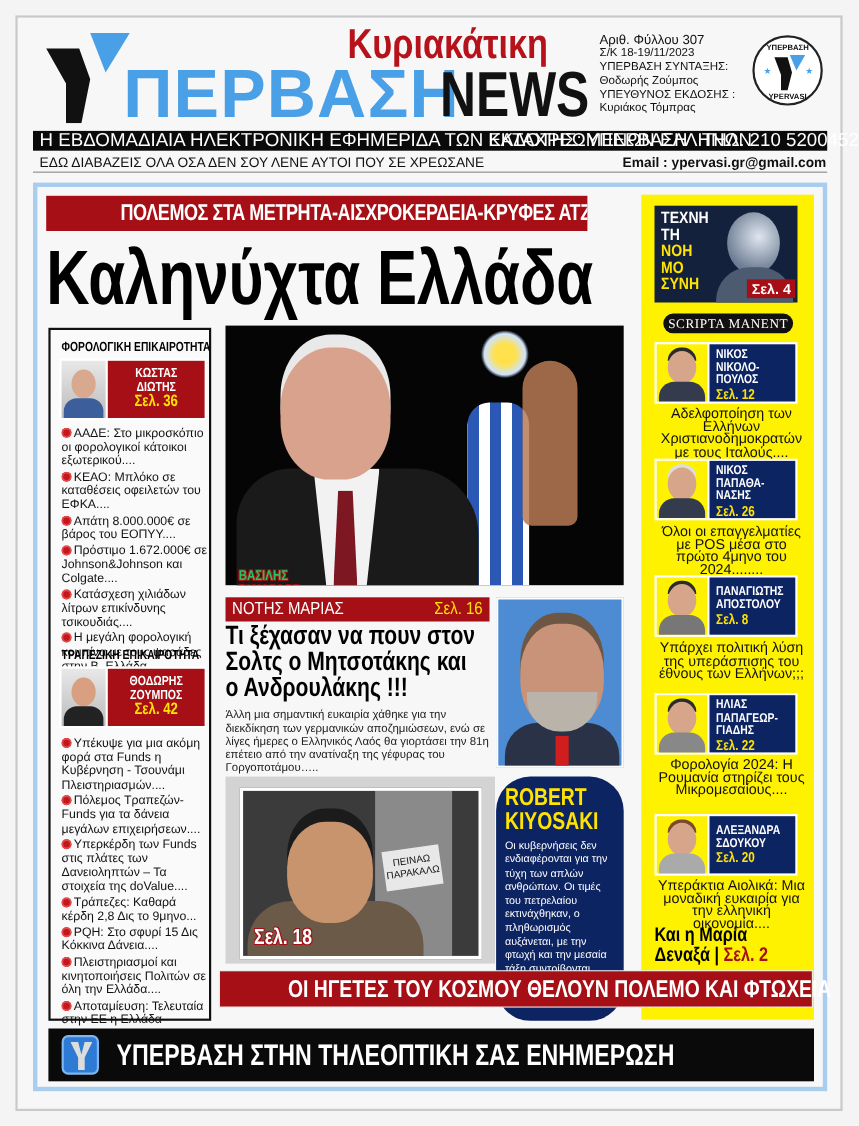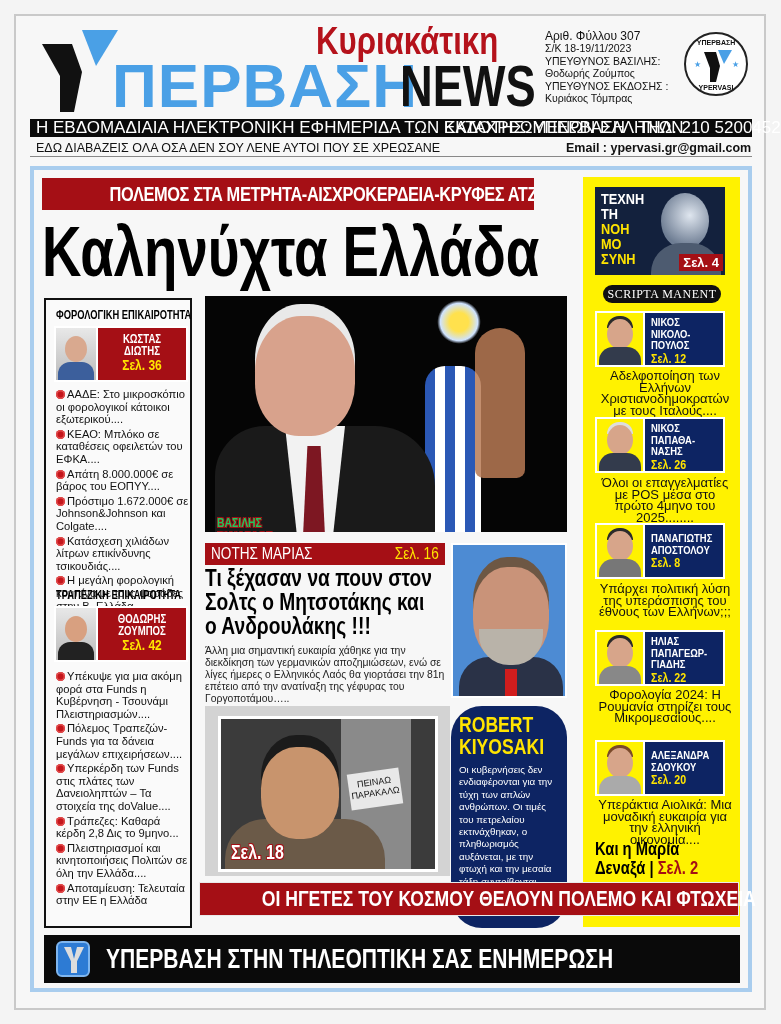--- a/index.html
+++ b/index.html
@@ -119,21 +119,21 @@
   <svg class="logo-y" viewBox="0 0 80 82">
     <polygon points="4,14 34,14 44,42 36,82 22,82 22,46" fill="#111"></polygon>
     <polygon points="44,0 80,0 58,36" fill="#4aa0e6"></polygon>
   </svg>
   <div class="logo-word">ΠΕΡΒΑΣΗ</div>
   <div class="kyriakatiki">Κυριακάτικη</div>
   <div class="news">NEWS</div>
   <div class="info">
     <div class="big">Αριθ. Φύλλου 307</div>
     <div>Σ/Κ 18-19/11/2023</div>
-    <div>ΥΠΕΥΘΥΝΟΣ ΒΑΣΙΛΗΣ:</div>
+    <div>ΥΠΕΡΒΑΣΗ ΣΥΝΤΑΞΗΣ:</div>
     <div>Θοδωρής Ζούμπος</div>
     <div>ΥΠΕΥΘΥΝΟΣ ΕΚΔΟΣΗΣ :</div>
     <div>Κυριάκος Τόμπρας</div>
   </div>
   <div class="seal">
     <svg width="60" height="60" viewBox="0 0 60 60" style="position:absolute;left:0;top:0">
       <polygon points="18,18 30,18 34,32 30,48 24,48 24,34" fill="#111"></polygon>
       <polygon points="32,16 46,16 38,30" fill="#4aa0e6"></polygon>
       <text x="30" y="11" font-size="7" font-weight="bold" text-anchor="middle" fill="#111" font-family="Liberation Sans, sans-serif">ΥΠΕΡΒΑΣΗ</text>
       <text x="30" y="56" font-size="7" font-weight="bold" text-anchor="middle" fill="#111" font-family="Liberation Sans, sans-serif">YPERVASI</text>
@@ -190,20 +190,21 @@
       <span class="n">ΘΟΔΩΡΗΣ</span>
       <span class="n">ΖΟΥΜΠΟΣ</span>
       <span class="p">Σελ. 42</span>
     </div>
   </div>
   <ul class="bullets" style="top:370px">
     <li><span class="flower"></span><span>Υπέκυψε για μια ακόμη φορά στα Funds η Κυβέρνηση - Τσουνάμι Πλειστηριασμών....</span></li>
     <li><span class="flower"></span><span>Πόλεμος Τραπεζών-Funds για τα δάνεια μεγάλων επιχειρήσεων....</span></li>
     <li><span class="flower"></span><span>Υπερκέρδη των Funds στις πλάτες των Δανειοληπτών – Τα στοιχεία της doValue....</span></li>
     <li><span class="flower"></span><span>Τράπεζες: Καθαρά κέρδη 2,8 Δις το 9μηνο...</span></li>
+    <li><span class="flower"></span><span>ΡQΗ: Στο σφυρί 15 Δις Κόκκινα Δάνεια....</span></li>
     <li><span class="flower"></span><span>Πλειστηριασμοί και κινητοποιήσεις Πολιτών σε όλη την Ελλάδα....</span></li>
     <li><span class="flower"></span><span>Αποταμίευση: Τελευταία στην ΕΕ η Ελλάδα</span></li>
   </ul>
 </div>
 
 <div class="hero">
   <div class="sun"></div>
   <div class="flag"></div>
   <div class="woman"></div>
   <div class="man-body"></div>
@@ -286,21 +287,21 @@
         <div class="face"></div>
         <div class="suit"></div>
       </div>
     <div class="tag">
       <span class="n">ΝΙΚΟΣ</span>
       <span class="n">ΠΑΠΑΘΑ-</span>
       <span class="n">ΝΑΣΗΣ</span>
       <span class="p">Σελ. 26</span>
     </div>
   </div>
-  <div class="rtext" style="top:300px">Όλοι οι επαγγελματίες με POS μέσα στο πρώτο 4μηνο του 2025........</div>
+  <div class="rtext" style="top:300px">Όλοι οι επαγγελματίες με POS μέσα στο πρώτο 4μηνο του 2024........</div>
 
   <div class="rbox" style="top:346px">
     <div class="photo">
         <div class="hair"></div>
         <div class="face"></div>
         <div class="suit" style="background:#777"></div>
       </div>
     <div class="tag" style="padding-top:8px">
       <span class="n">ΠΑΝΑΓΙΩΤΗΣ</span>
       <span class="n">ΑΠΟΣΤΟΛΟΥ</span>

